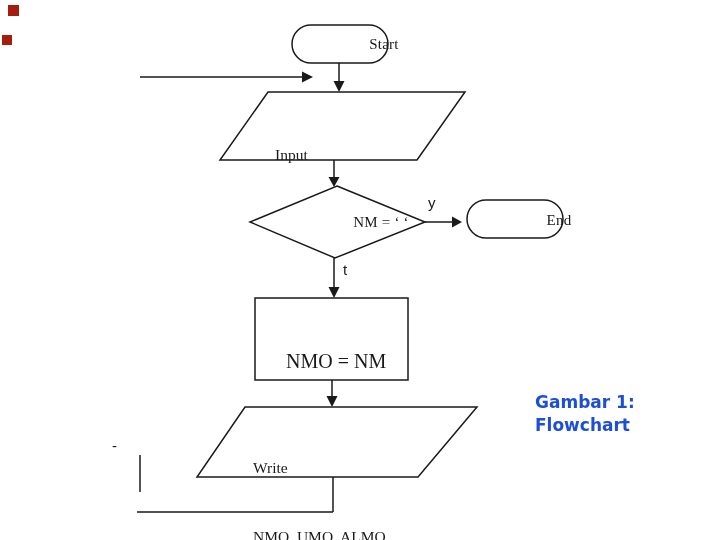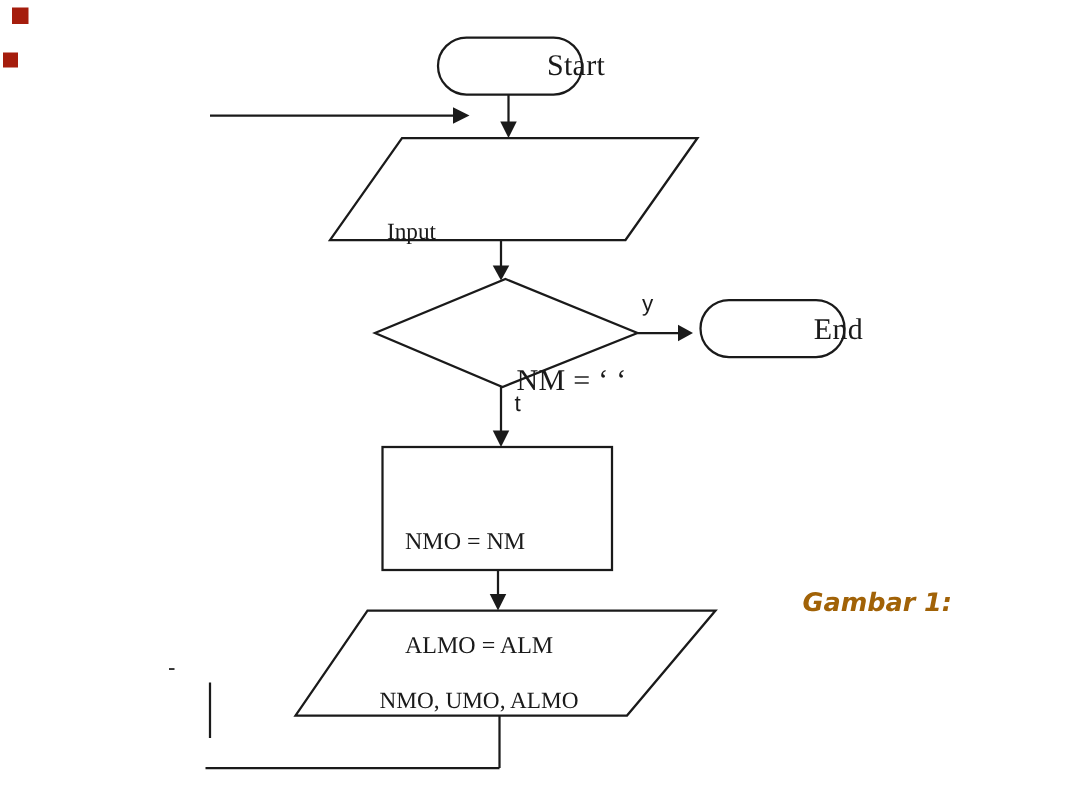--- a/index.html
+++ b/index.html
@@ -3,25 +3,25 @@
 <meta charset="utf-8">
 <style>
   html,body{margin:0;padding:0;}
   body{
     width:720px;height:540px;position:relative;background:#ffffff;
     font-family:"Liberation Serif","DejaVu Serif",serif;color:#1a1a1a;
     overflow:hidden;
   }
   svg{position:absolute;left:0;top:0;}
   .shape-label{
-    position:absolute;font-size:20px;letter-spacing:.2px;
+    position:absolute;font-size:15px;letter-spacing:.2px;
     display:flex;align-items:center;justify-content:center;padding-left:44px;
   }
   .block-text{position:absolute;font-size:15.5px;line-height:22px;white-space:pre;}
-  .proc-text{position:absolute;font-size:16px;line-height:23px;white-space:pre;}
+  .proc-text{position:absolute;font-size:20px;line-height:23px;white-space:pre;margin-left:16px;}
   .branch-label{
     position:absolute;font-family:"Liberation Sans","DejaVu Sans",sans-serif;
     font-size:15px;color:#1a1a1a;
   }
   .caption{
     position:absolute;left:535px;top:391px;width:170px;
     font-family:"DejaVu Sans","Liberation Sans",sans-serif;
     font-size:17px;line-height:23px;font-weight:bold;
   }
   .caption .cap-line{font-weight:bold;}
@@ -66,41 +66,42 @@
     <polygon points="333.5,81 344.5,81 339,92"></polygon>
     <polygon points="328.5,177 339.5,177 334,187"></polygon>
     <polygon points="452,216.5 452,227.5 462,222"></polygon>
     <polygon points="328.5,287 339.5,287 334,298"></polygon>
     <polygon points="326.5,396 337.5,396 332,407"></polygon>
   </g>
 </svg>
 
 <div class="shape-label" style="left:292px;top:25px;width:96px;height:38px;">Start</div>
 
-<div class="block-text" style="left:258px;top:100px;">
+<div class="block-text" style="left:275px;top:100px;">
   <div>Input</div>
 </div>
 
-<div class="shape-label" style="left:257px;top:213px;width:160px;height:18px;margin-top:32px;">NM = ‘ ‘</div>
+<div class="shape-label" style="left:257px;top:213px;width:160px;height:18px;">NM = ‘ ‘</div>
 
 <div class="branch-label" style="left:428px;top:194px;">y</div>
 
 <div class="branch-label" style="left:343px;top:261px;">t</div>
 
 <div class="shape-label" style="left:467px;top:200px;width:96px;height:40px;">End</div>
 
 <div class="proc-text" style="left:270px;top:304px;">
   <div>NMO = NM</div>
-  <div>ALMO = ALM</div>
 </div>
 
 <div class="block-text" style="left:253px;top:410px;line-height:23px;">
+  <div>Write</div>
   <div>NMO, UMO, ALMO</div>
 </div>
 
 <div class="branch-label" style="left:112px;top:437px;font-size:15px;">-</div>
 
-<div class="caption" style="color: #a16207; font-style: italic;">
+<div class="caption" style="color: #1d4ed8;">
   <div class="cap-line">Gambar 1:</div>
+  <div>Flowchart</div>
 </div>
 
 <div class="artifact" style="left: 8px; top: 5px; width: 11px; height: 11px; background: rgb(165, 29, 13);"></div>
 <div class="artifact" style="left: 2px; top: 35px; width: 10px; height: 10px; background: rgb(165, 29, 13);"></div>
 
 </body></html>

